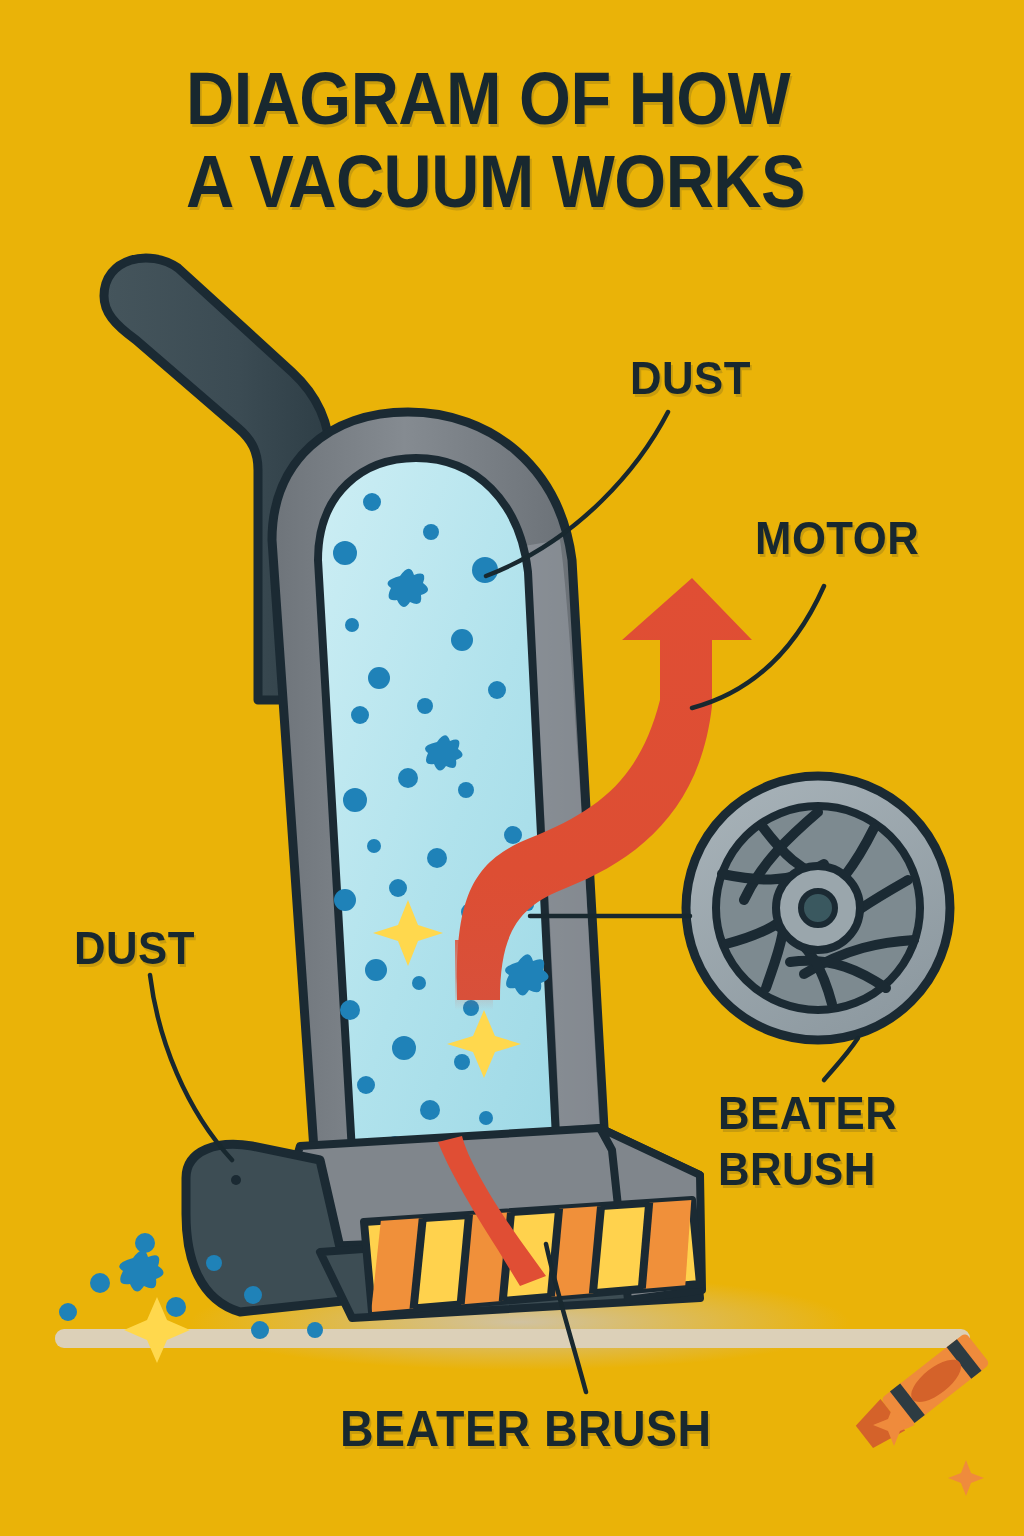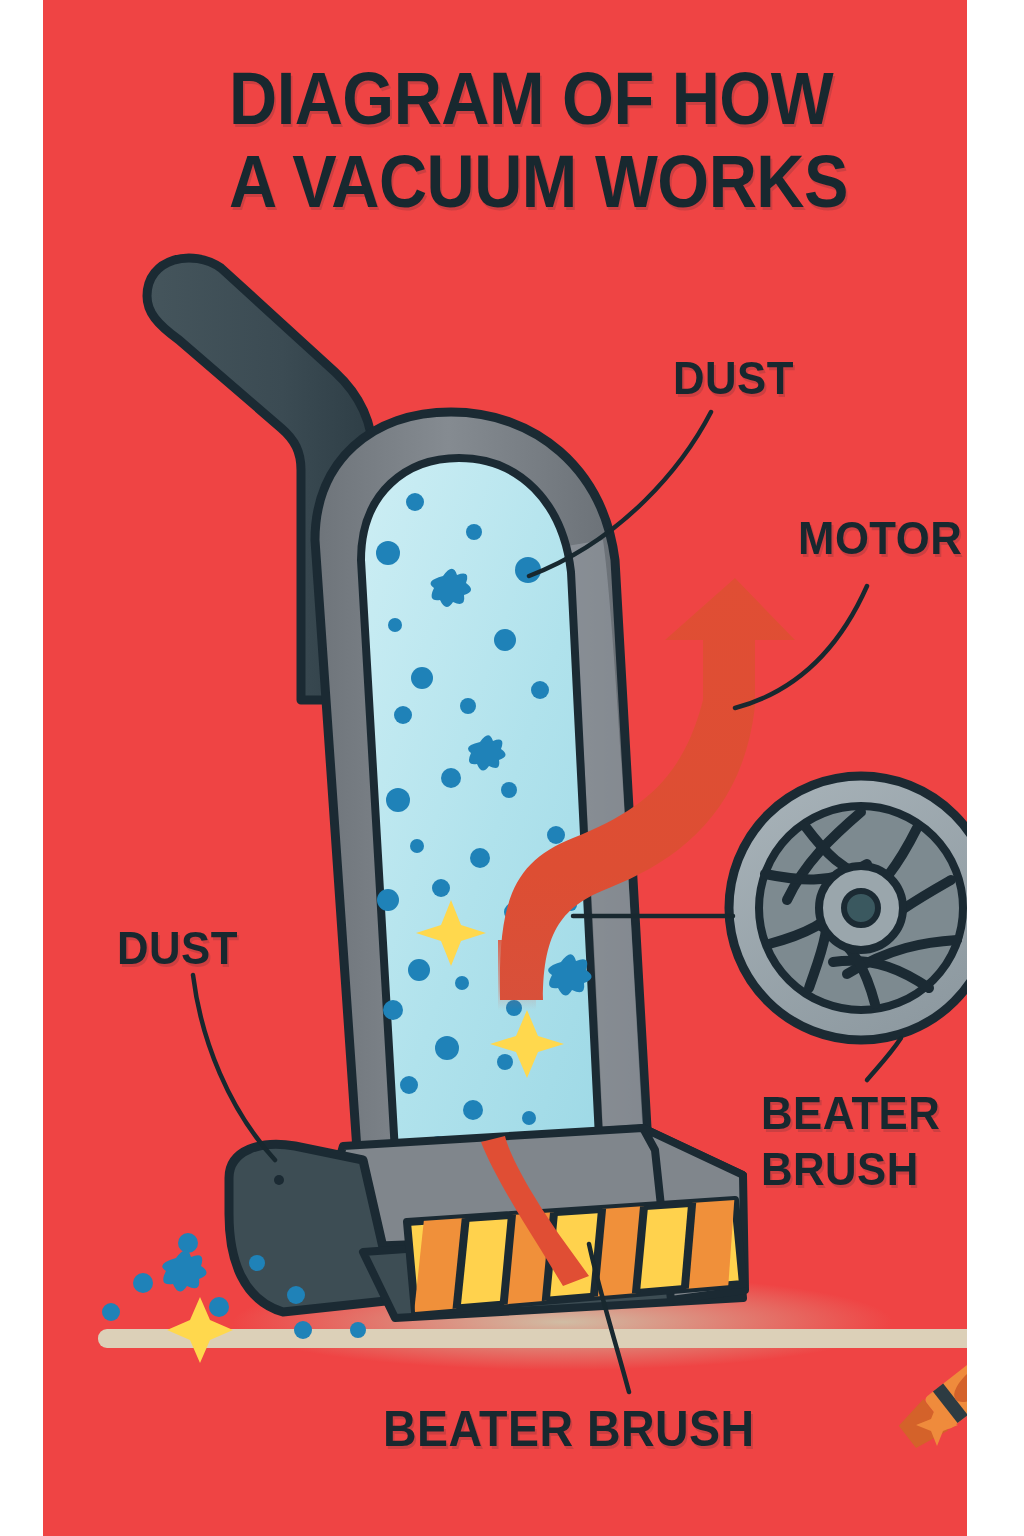--- a/index.html
+++ b/index.html
@@ -2,26 +2,25 @@
 <html><head>
 <meta charset="utf-8">
 <style>
   html, body {
     margin: 0;
     padding: 0;
     background: #ffffff;
   }
   #poster {
     position: relative;
-    width: 924px;
+    width: 1024px;
     height: 1536px;
-    background: #ef4444;
+    background: #eab308;
     overflow: hidden;
     font-family: "Liberation Sans", sans-serif;
-    margin-left: 43px;
   }
   #poster svg.layer {
     position: absolute;
     top: 0;
     left: 0;
     width: 1024px;
     height: 1536px;
   }
   .label {
     position: absolute;

